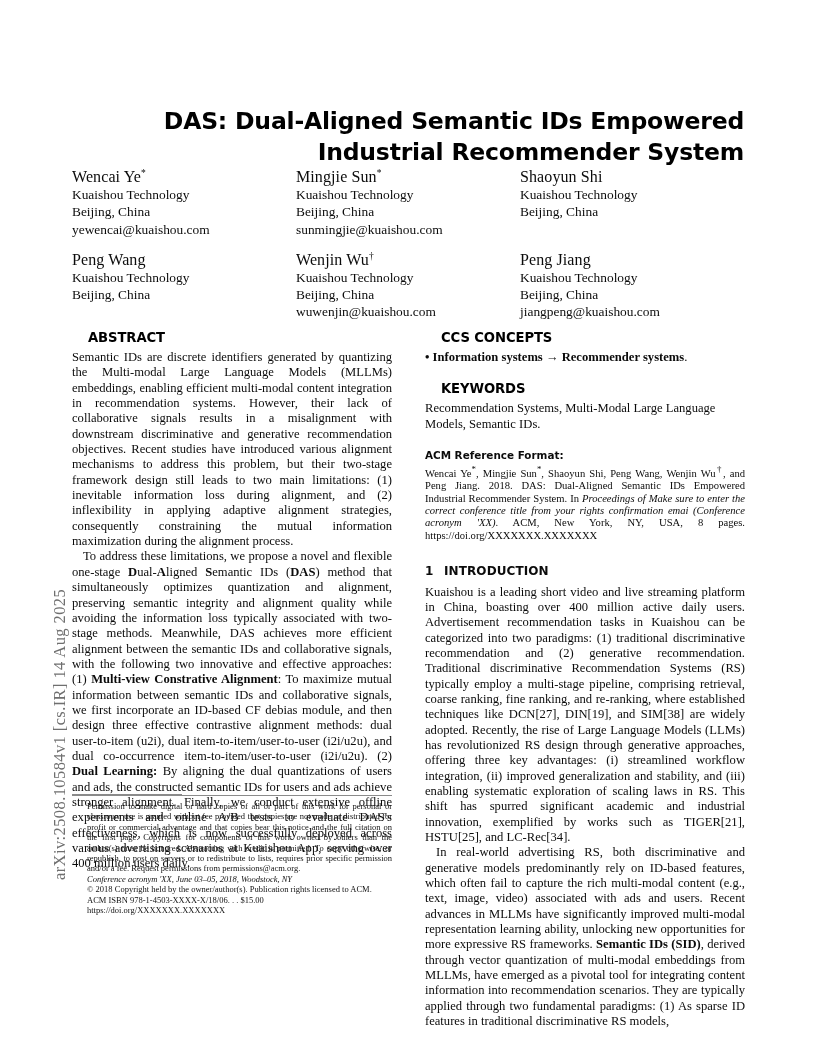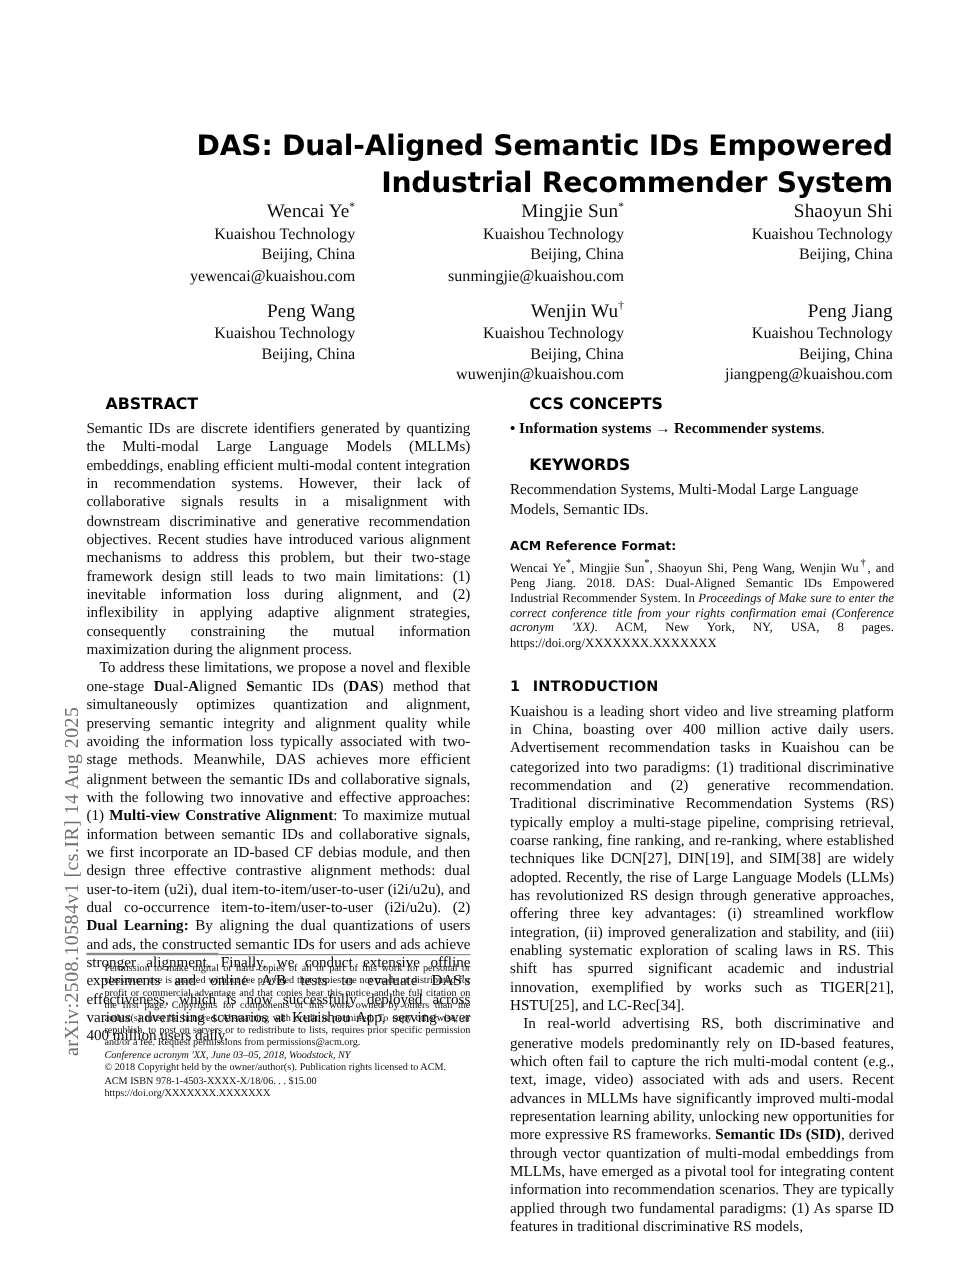--- a/index.html
+++ b/index.html
@@ -55,21 +55,21 @@
     top: 168px;
     width: 672px;
   }
   .author-row {
     display: flex;
     width: 100%;
   }
   .author-row + .author-row { margin-top: 13px; }
   .author {
     flex: 1 1 33.33%;
-    text-align: right;
+    text-align: left;
     line-height: 17.2px;
   }
   .author .name {
     font-size: 16px;
     letter-spacing: 0.1px;
     margin-bottom: 1px;
   }
   .author .aff,
   .author .loc,
   .author .email {

